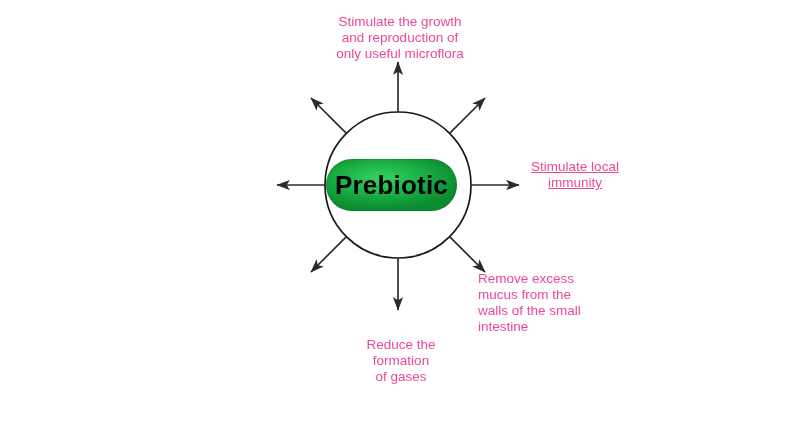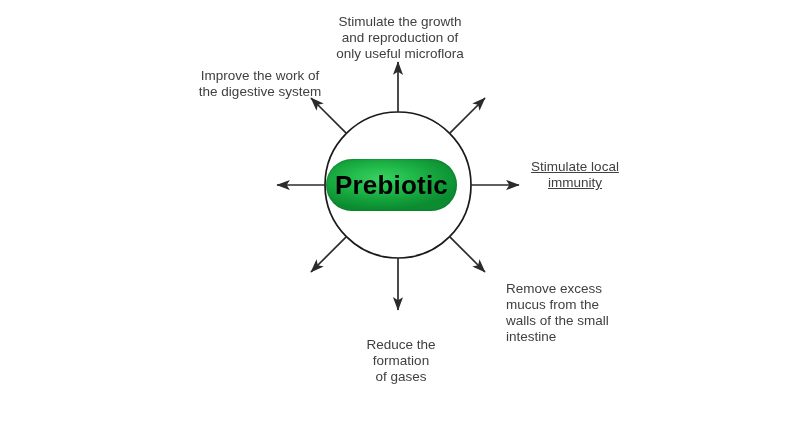--- a/index.html
+++ b/index.html
@@ -20,35 +20,35 @@
     left: 0;
     top: 0;
     width: 800px;
     height: 444px;
   }
   .label {
     position: absolute;
     font-family: "Liberation Sans", sans-serif;
     font-size: 13.5px;
     line-height: 16px;
-    color: #404040;
+    color: #ec4899;
     white-space: pre-line;
   }
   .label.center { text-align: center; }
   .label.left   { text-align: left; }
 
   
   #lbl-top          { left: 318px; top: 14px;  width: 164px; }
   #lbl-top-left     { left: 186px; top: 68px;  width: 148px; }
   #lbl-top-right    { left: 462px; top: 68px;  width: 148px; }
   #lbl-left         { left: 188px; top: 169px; width: 86px;  }
   #lbl-right        { left: 523px; top: 159px; width: 104px; text-decoration: underline; }
   #lbl-bottom-left  { left: 232px; top: 281px; width: 158px; }
   #lbl-bottom       { left: 348px; top: 317px; width: 106px; margin-top: 20px; }
-  #lbl-bottom-right { left: 478px; top: 281px; width: 120px; margin-left: 28px; }
+  #lbl-bottom-right { left: 478px; top: 271px; width: 120px; }
 
   
   #core-pill {
     position: absolute;
     left: 326px;
     top: 159px;
     width: 131px;
     height: 52px;
     border-radius: 26px;
     background:
@@ -102,22 +102,20 @@
   </svg>
 
   <div id="core-pill">
     <span id="core-pill-label">Prebiotic</span>
   </div>
 
   <div class="label center" id="lbl-top">Stimulate the growth
 and reproduction of
 only useful microflora</div>
 
-  <div class="label center" id="lbl-top-left">Improve the work of
-the digestive system</div>
 
 
 
   <div class="label center" id="lbl-right">Stimulate local
 immunity</div>
 
 
   <div class="label center" id="lbl-bottom">Reduce the
 formation
 of gases</div>

